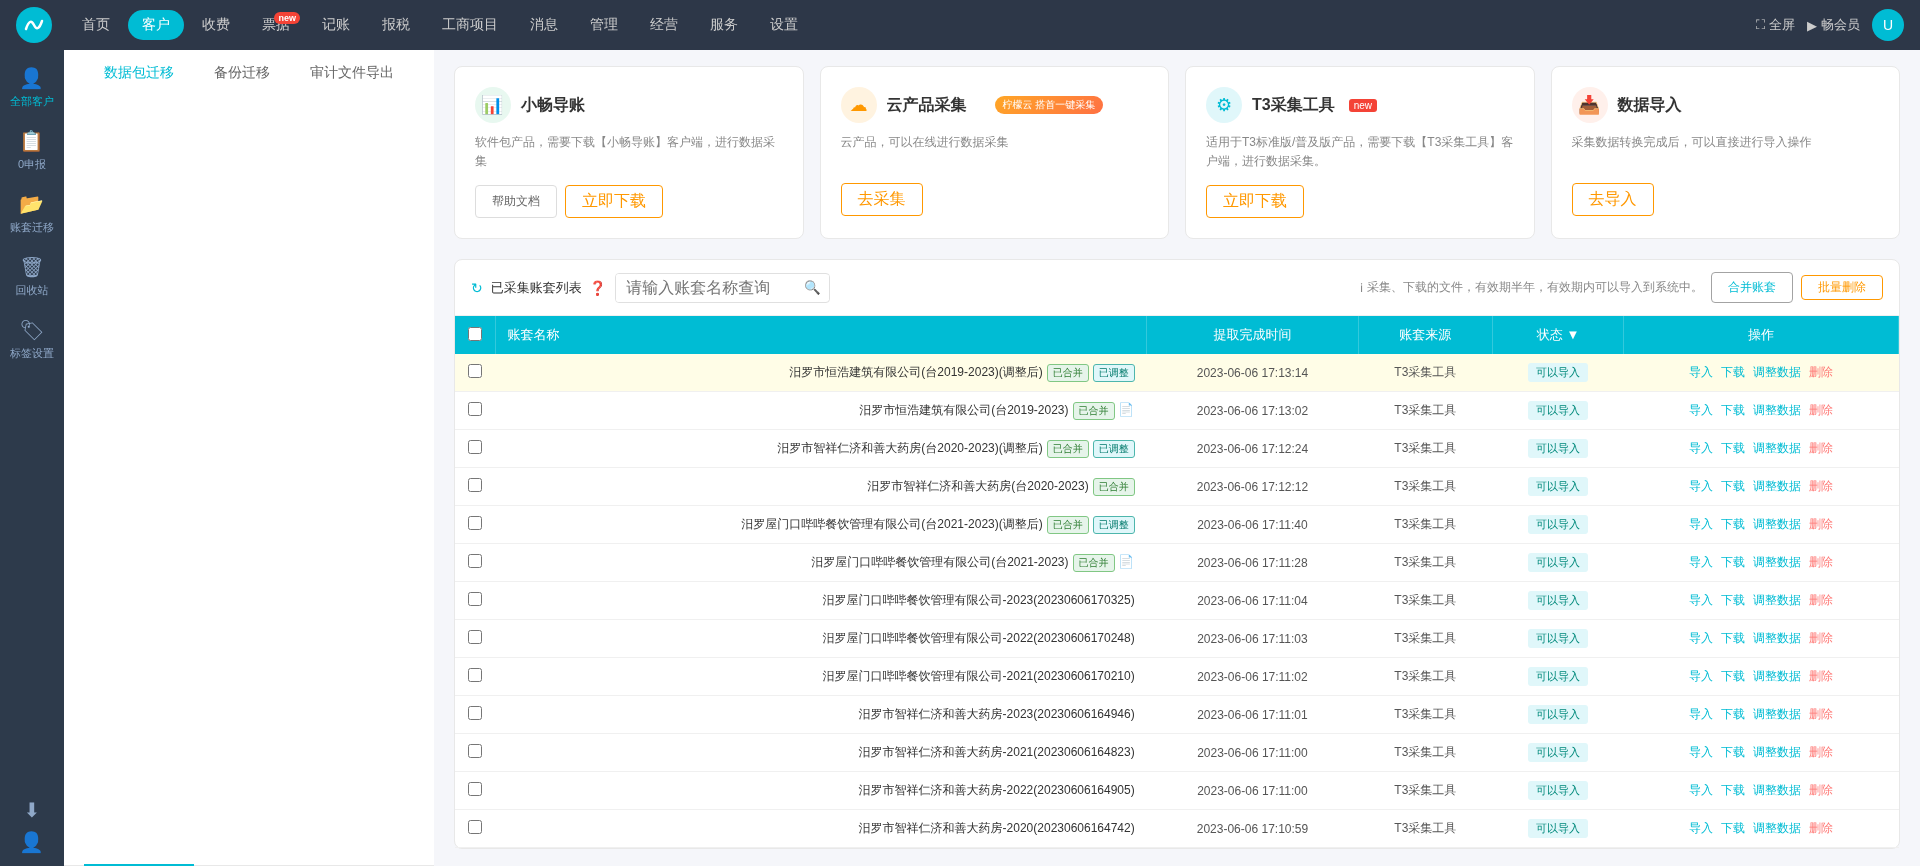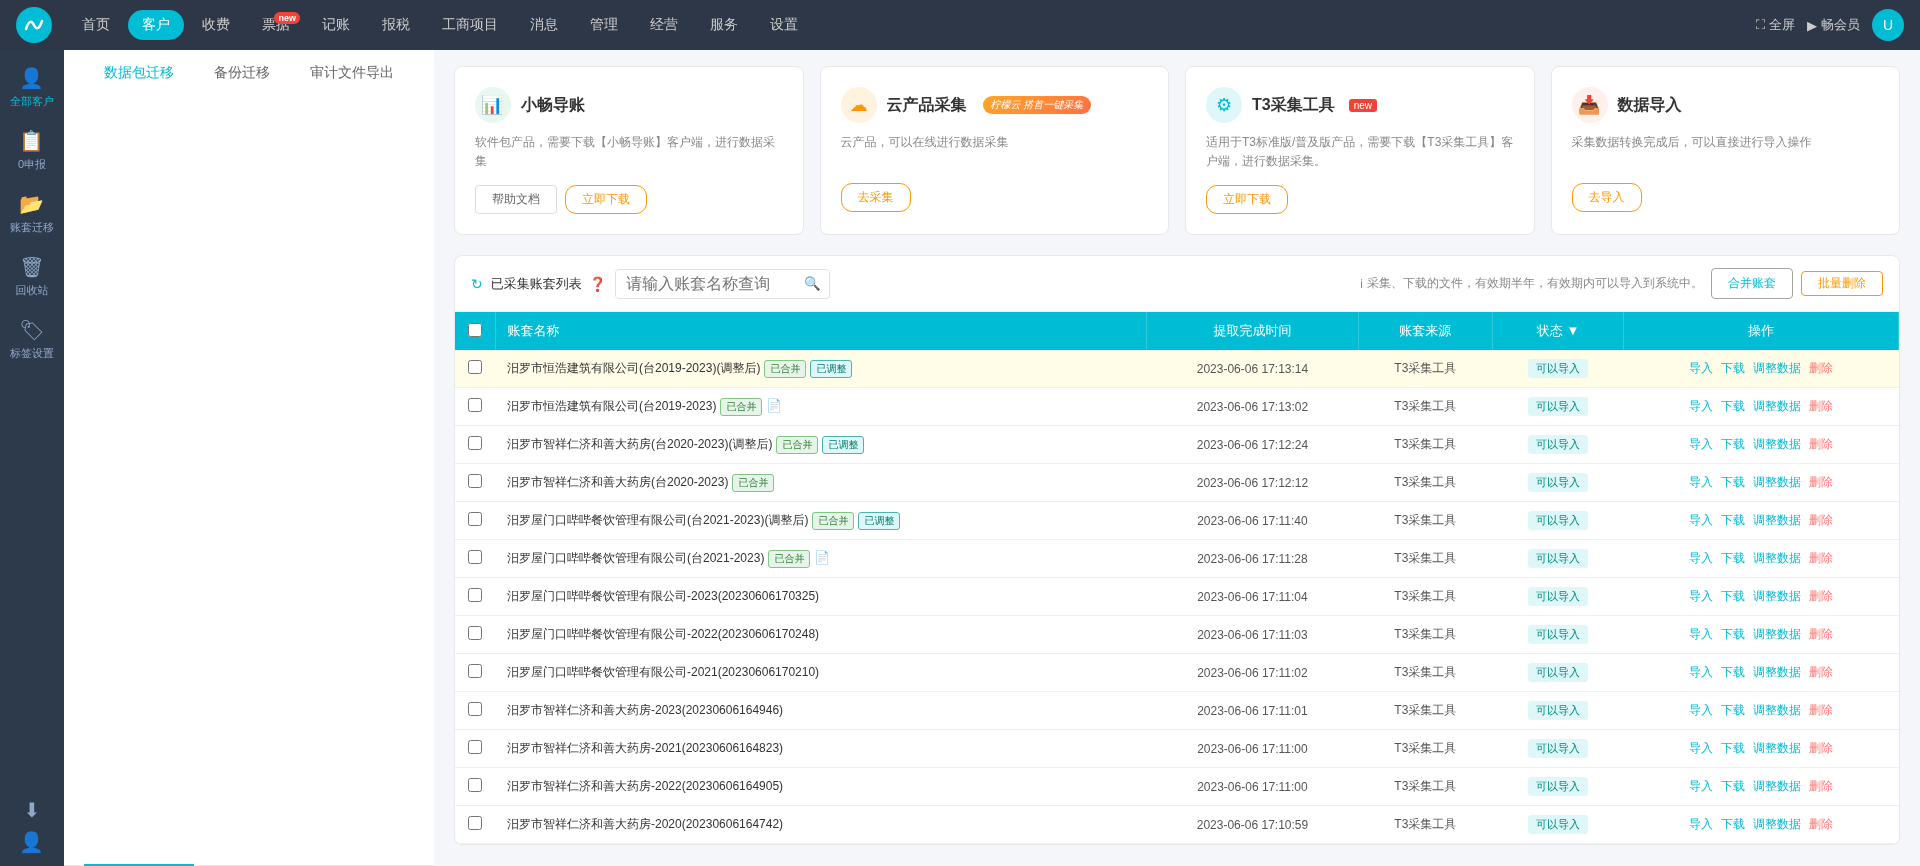--- a/index.html
+++ b/index.html
@@ -67,27 +67,26 @@
     .card-header { display: flex; align-items: center; gap: 10px; margin-bottom: 10px; }
     .card-icon { width: 36px; height: 36px; border-radius: 50%; display: flex; align-items: center; justify-content: center; font-size: 18px; flex-shrink: 0; }
     .card-icon.green { background: #e8f8f0; color: #4caf82; }
     .card-icon.orange { background: #fff3e0; color: #ff9800; }
     .card-icon.teal { background: #e0f7fa; color: #00bcd4; }
     .card-icon.red-orange { background: #fff0eb; color: #ff5722; }
     .card-title { font-size: 16px; font-weight: 600; color: #333; }
     .card-tag {
       background: linear-gradient(135deg, #ff9800, #ff5722);
       color: #fff; font-size: 10px; padding: 2px 6px; border-radius: 10px;
-      margin-left: 6px;
-      font-style: italic;
+      margin-left: 18px;
     }
     .card-desc { font-size: 12px; color: #888; line-height: 1.6; margin-bottom: 14px; min-height: 36px; }
     .card-actions { display: flex; gap: 8px; }
     .card-btn {
-      padding: 5px 16px; border-radius: 11px; font-size: 12px; cursor: pointer;
+      padding: 5px 16px; border-radius: 4px; font-size: 16px; cursor: pointer;
       border: 1px solid #ff9800; color: #ff9800; background: #fff;
     }
     .card-btn-outline {
       padding: 5px 16px; border-radius: 4px; font-size: 12px; cursor: pointer;
       border: 1px solid #ddd; color: #666; background: #fff;
     }
 
     
     .table-section { background: #fff; border-radius: 8px; border: 1px solid #e8e8e8; }
     .table-toolbar {
@@ -128,21 +127,21 @@
       text-align: center; border-right: 1px solid rgba(255,255,255,0.2);
     }
     .data-table thead th:first-child { width: 40px; }
     .data-table thead th:nth-child(2) { text-align: left; }
     .data-table tbody tr { border-bottom: 1px solid #f0f0f0; }
     .data-table tbody tr.highlighted { background: #fffde7; }
     .data-table tbody td {
       padding: 9px 12px; font-size: 12px; color: #555;
       text-align: center; vertical-align: middle;
     }
-    .data-table tbody td:nth-child(2) { text-align: left; color: #333; }
+    .data-table tbody td:nth-child(2) { text-align: right; color: #333; }
     .checkbox { width: 14px; height: 14px; cursor: pointer; }
     .status-badge {
       display: inline-block; padding: 2px 8px; border-radius: 3px;
       font-size: 11px; background: #e0f7fa; color: #00897b;
     }
     .action-link {
       color: #00bcd4; cursor: pointer; font-size: 12px; padding: 0 4px;
     }
     .action-delete { color: #ff7875; cursor: pointer; font-size: 12px; padding: 0 4px; }
 

